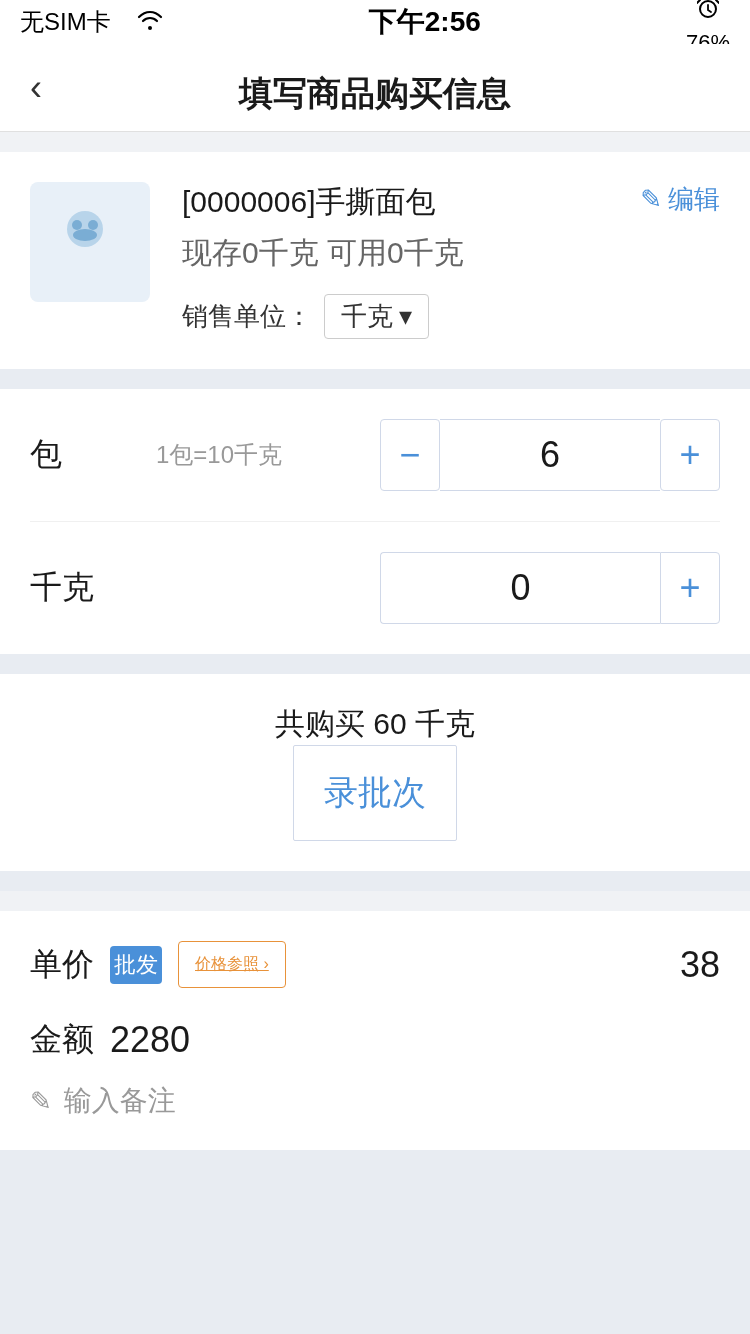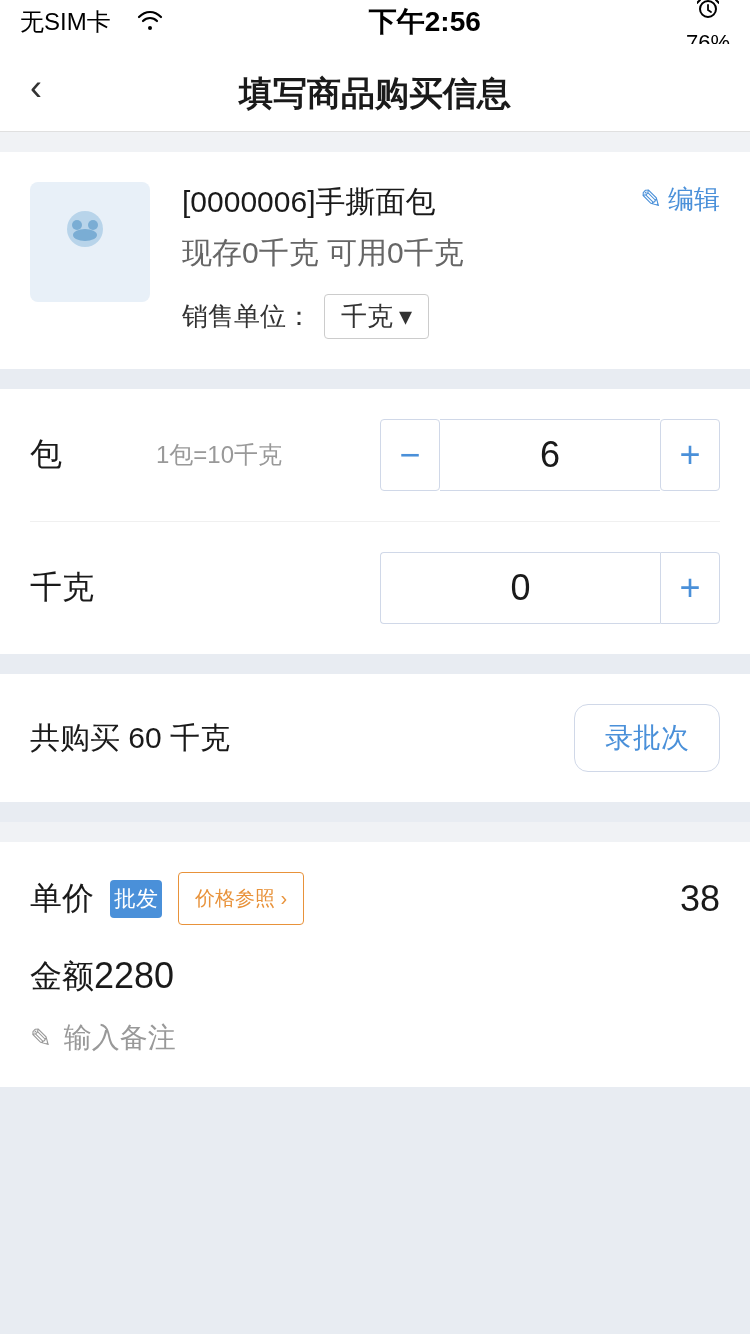--- a/index.html
+++ b/index.html
@@ -204,30 +204,31 @@
       border-radius: 4px 0 0 4px;
     }
 
     
     .summary-section {
       background: #fff;
       padding: 30px;
       display: flex;
       align-items: center;
       justify-content: space-between;
+      flex-direction: column;
     }
     .summary-text {
       font-size: 30px;
       color: #1a1a1a;
     }
     .batch-btn {
       border: 1px solid #d0d8e8;
-      border-radius: 14px;
-      padding: 14px 30px;
-      font-size: 28px;
+      border-radius: 2px;
+      padding: 24px 30px;
+      font-size: 34px;
       color: #4a90d9;
       background: #fff;
       cursor: pointer;
     }
 
     
     .price-section {
       background: #fff;
       margin-top: 20px;
       padding: 30px;
@@ -246,36 +247,39 @@
       background: #4a90d9;
       color: #fff;
       font-size: 22px;
       padding: 4px 4px;
       border-radius: 4px;
     }
     .price-ref-btn {
       border: 1px solid #e8923a;
       border-radius: 4px;
       padding: 12px 16px;
-      font-size: 20px;
+      font-size: 16px;
       color: #e8923a;
       background: #fff;
       cursor: pointer;
       display: flex;
       align-items: center;
       gap: 6px;
+      text-decoration: underline;
     }
     .price-value {
       margin-left: auto;
       font-size: 36px;
       color: #1a1a1a;
       font-weight: 500;
     }
     .amount-row {
       display: flex;
+      align-items: center;
+      gap: 16px;
       margin-bottom: 20px;
     }
     .amount-label { font-size: 32px; color: #1a1a1a; }
     .amount-value { font-size: 36px; color: #1a1a1a; font-weight: 500; }
     .remark-row {
       display: flex;
       align-items: center;
       gap: 12px;
       cursor: pointer;
     }

